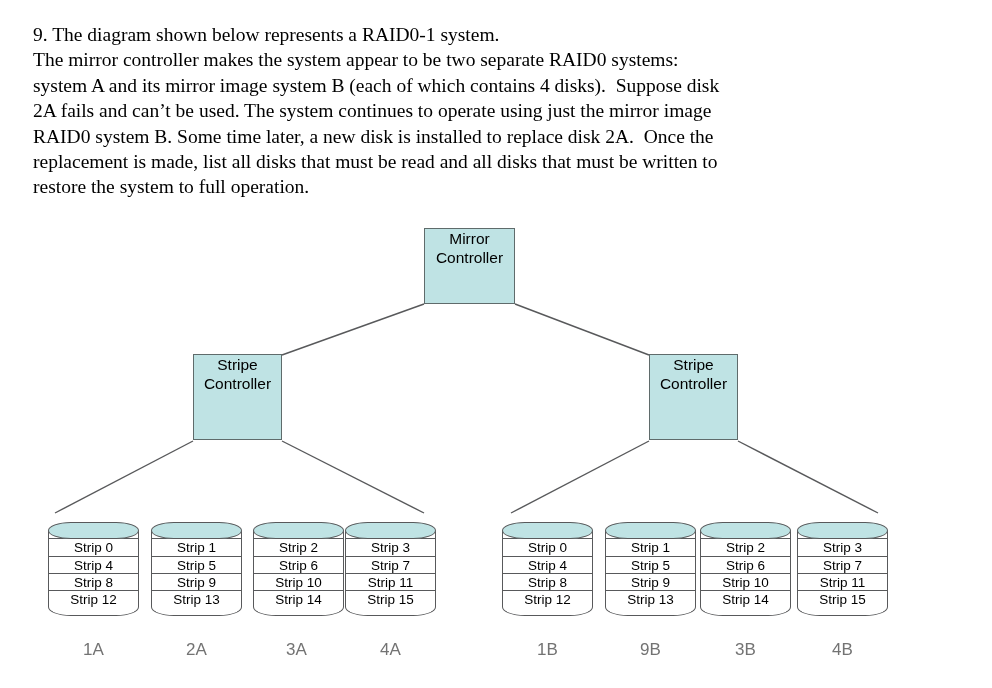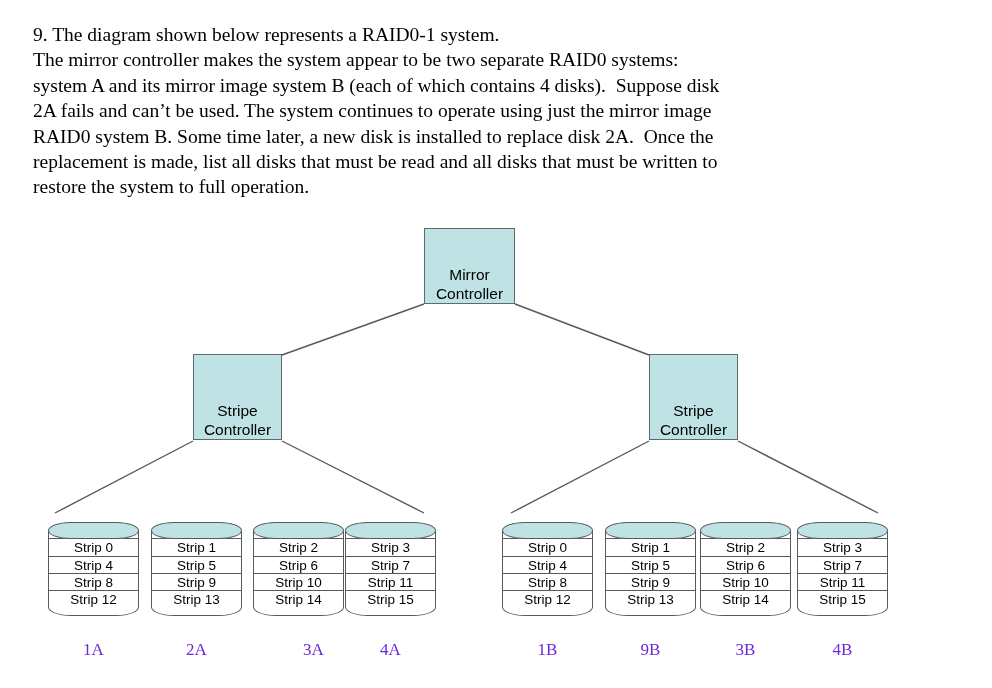--- a/index.html
+++ b/index.html
@@ -48,21 +48,21 @@
   }
 
   .ctrl-box {
     position: absolute;
     background: #bfe3e4;
     border: 1.4px solid #5f6b6b;
     box-sizing: border-box;
     display: flex;
     flex-direction: column;
     align-items: center;
-    justify-content: flex-end;
+    justify-content: flex-start;
     font-size: 15.5px;
     line-height: 19px;
     color: #000;
     text-align: center;
   }
   .ctrl-box .ln { display: block; white-space: nowrap; }
 
   #mirror-controller { left: 424px; top: 228px; width: 91px;  height: 76px; }
   #stripe-controller-a { left: 193px; top: 354px; width: 89px; height: 86px; }
   #stripe-controller-b { left: 649px; top: 354px; width: 89px; height: 86px; }
@@ -121,22 +121,21 @@
     border-radius: 50% / 100%;
     background: transparent;
     z-index: 1;
   }
   .disk-label {
     position: absolute;
     top: 640px;
     width: 91px;
     text-align: center;
     font-size: 17px;
-    color: #6d28d9;
-    font-family: Liberation Serif, serif;
+    color: #737373;
   }
 </style>
 </head>
 <body>
 
 <div id="question-block">
   <div id="question-text">9. The diagram shown below represents a RAID0-1 system.
 The mirror controller makes the system appear to be two separate RAID0 systems:
 system A and its mirror image system B (each of which contains 4 disks).  Suppose disk
 2A fails and can’t be used. The system continues to operate using just the mirror image
@@ -202,21 +201,21 @@
         <div class="disk-top"></div>
         <div class="disk-body">
           <div class="disk-cap"></div>
           <div class="strip-row" style="border-top: none;">Strip 2</div>
           <div class="strip-row">Strip 6</div>
           <div class="strip-row">Strip 10</div>
           <div class="strip-row">Strip 14</div>
         </div>
         <div class="disk-bottom"></div>
       </div>
-      <div class="disk-label" style="left: 268px;">3A</div>
+      <div class="disk-label" style="left: 251px;">3A</div>
       <div class="disk" style="left: 345px;">
         <div class="disk-top"></div>
         <div class="disk-body">
           <div class="disk-cap"></div>
           <div class="strip-row" style="border-top: none;">Strip 3</div>
           <div class="strip-row">Strip 7</div>
           <div class="strip-row">Strip 11</div>
           <div class="strip-row">Strip 15</div>
         </div>
         <div class="disk-bottom"></div>

